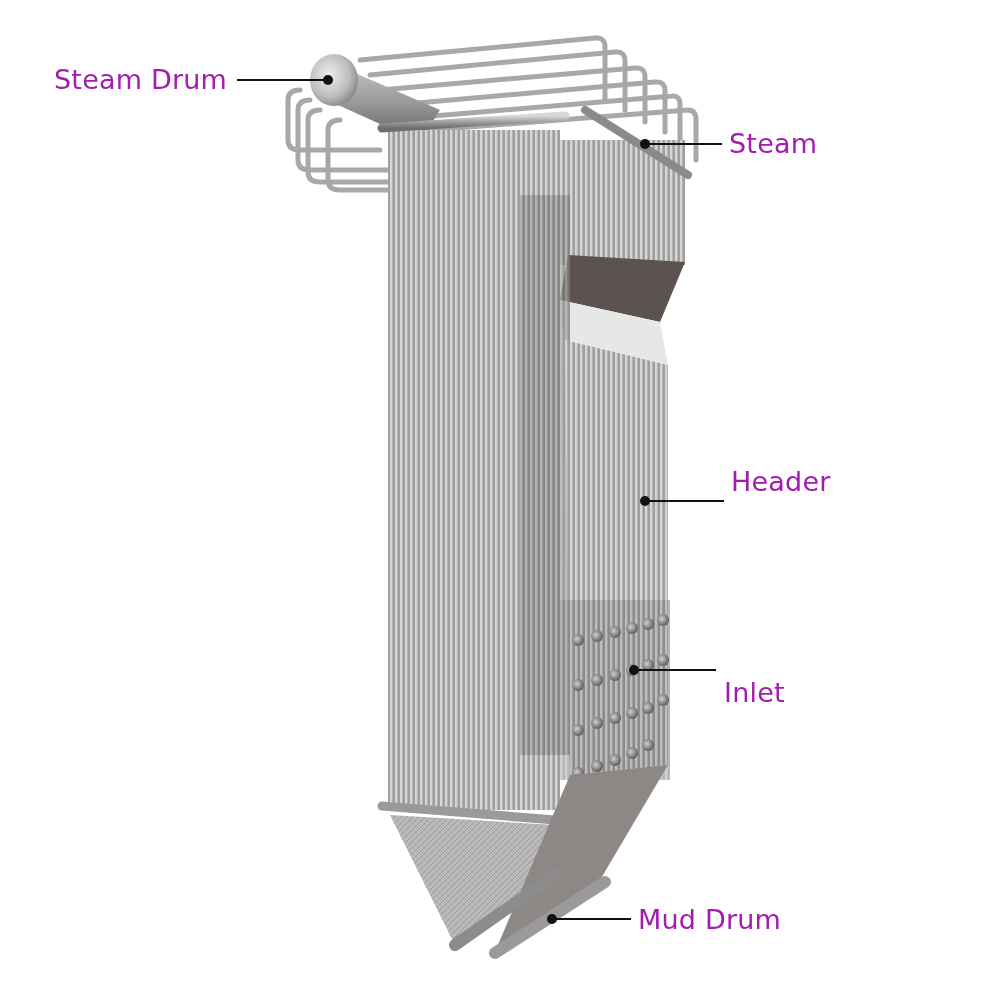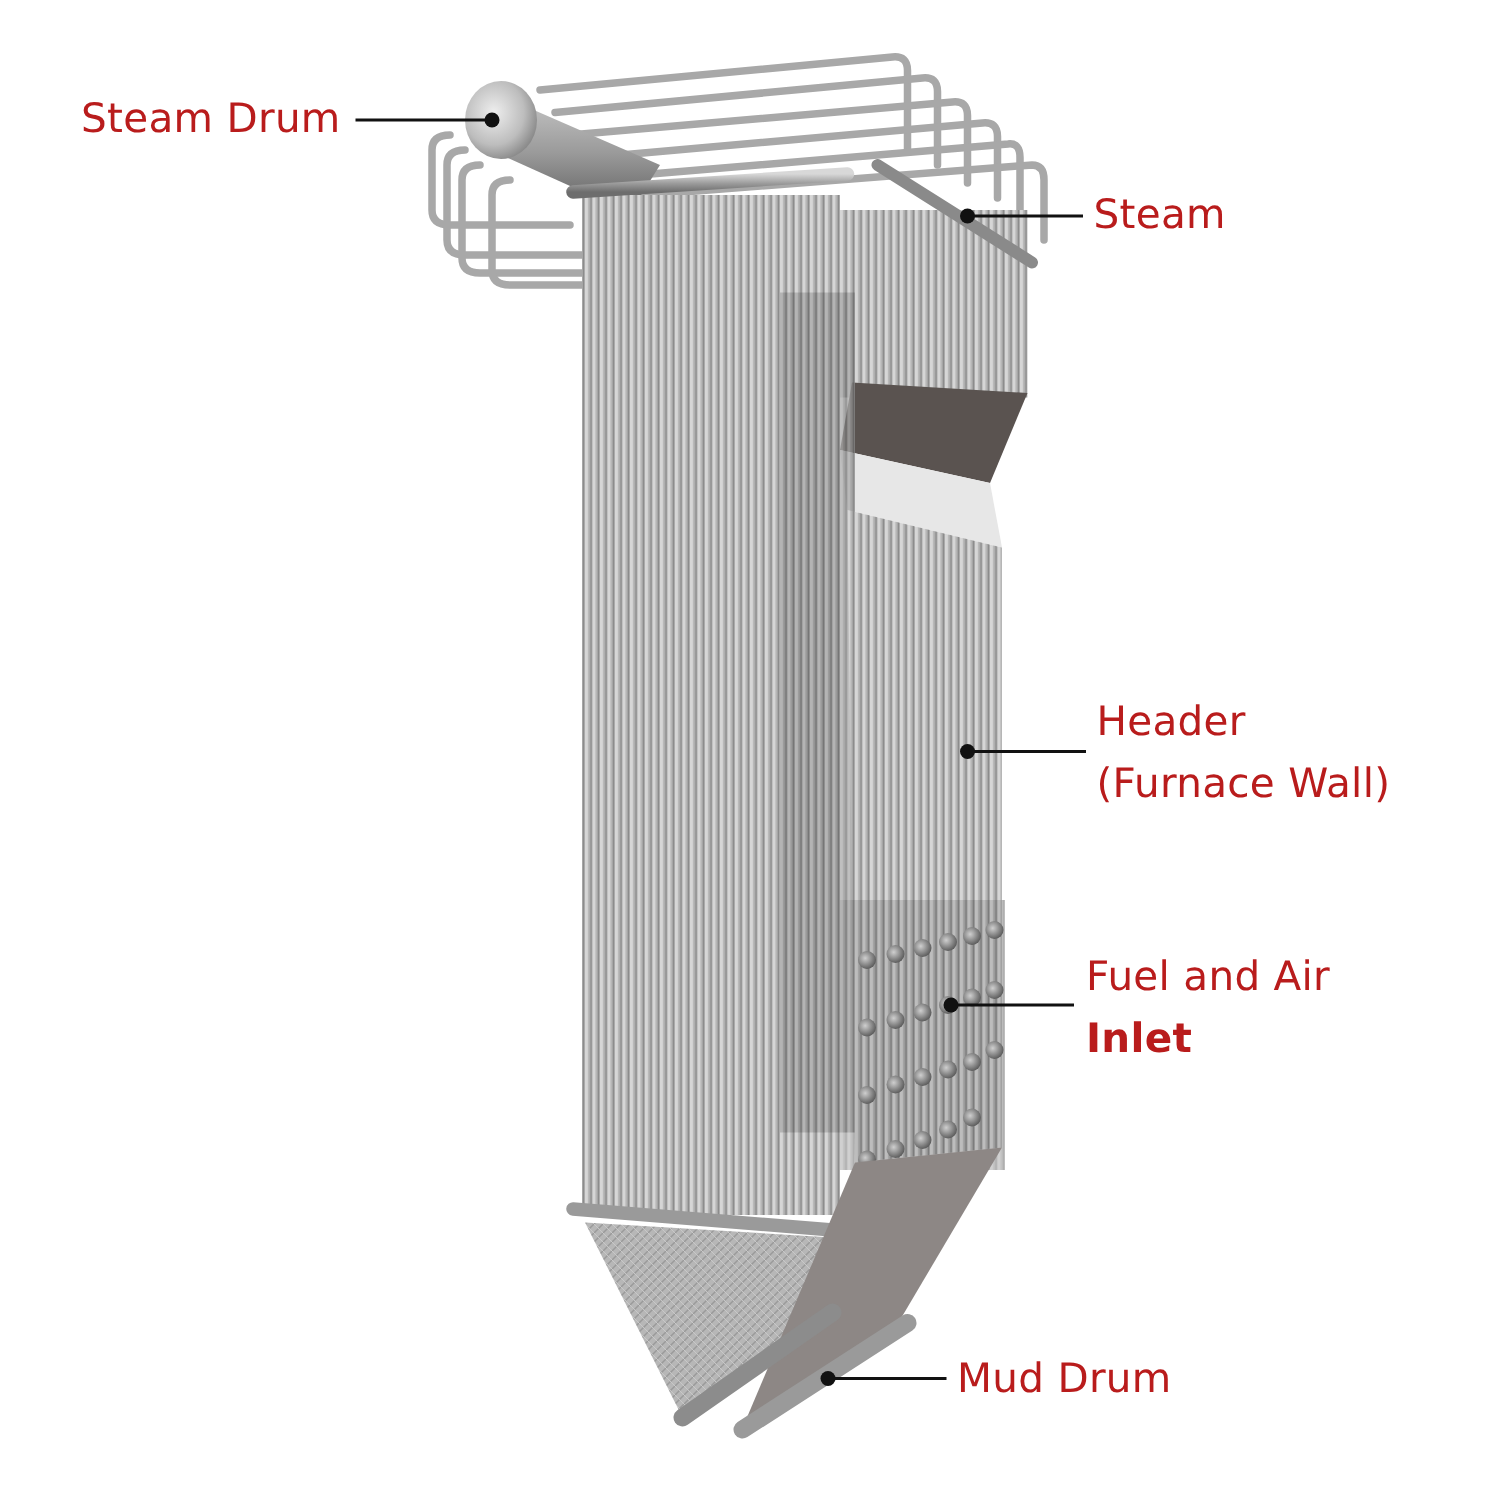--- a/index.html
+++ b/index.html
@@ -1,19 +1,19 @@
 <!DOCTYPE html>
 <html><head>
 <meta charset="utf-8">
 <style>
   html, body { margin: 0; padding: 0; background: #ffffff; }
   body { width: 1000px; height: 1000px; position: relative; overflow: hidden;
          font-family: "DejaVu Sans", "Liberation Sans", sans-serif; }
   #stage { position: absolute; left: 0; top: 0; width: 1000px; height: 1000px; }
-  .label { position: absolute; font-size: 27px; color: #b91c1c; line-height: 40px; white-space: nowrap; letter-spacing: 0.2px; }
+  .label { position: absolute; font-size: 27px; color: #a21caf; line-height: 40px; white-space: nowrap; letter-spacing: 0.2px; }
   .leader { position: absolute; height: 2px; background: #111111; }
   .dot { position: absolute; width: 10px; height: 10px; border-radius: 50%; background: #111111; }
 </style>
 </head>
 <body>
 
 <div id="stage">
   <svg width="1000" height="1000" viewBox="0 0 1000 1000">
     <defs>
       <linearGradient id="tubeV" x1="0" x2="1" y1="0" y2="0">
@@ -133,27 +133,25 @@
   <div class="leader" style="left:237px; top:79px; width:92px;"></div>
   <div class="dot" style="left:323px; top:75px;"></div>
 
   
   <div class="label" style="left:729px; top:124px;">Steam</div>
   <div class="leader" style="left:646px; top:143px; width:76px;"></div>
   <div class="dot" style="left:640px; top:139px;"></div>
 
   
   <div class="label" style="left:731px; top:462px;">Header</div>
-  <div class="label" style="left:731px; top:503px;">(Furnace Wall)</div>
   <div class="leader" style="left:646px; top:500px; width:78px;"></div>
   <div class="dot" style="left:640px; top:496px;"></div>
 
   
-  <div class="label" style="left:724px; top:632px;">Fuel and Air</div>
-  <div class="label" style="left:724px; top:673px;font-weight:bold;">Inlet</div>
+  <div class="label" style="left:724px; top:673px;">Inlet</div>
   <div class="leader" style="left:636px; top:669px; width:80px;"></div>
   <div class="dot" style="left:629px; top:665px;"></div>
 
   
   <div class="label" style="left:638px; top:900px;">Mud Drum</div>
   <div class="leader" style="left:553px; top:918px; width:78px;"></div>
   <div class="dot" style="left:547px; top:914px;"></div>
 </div>
 
 </body></html>

